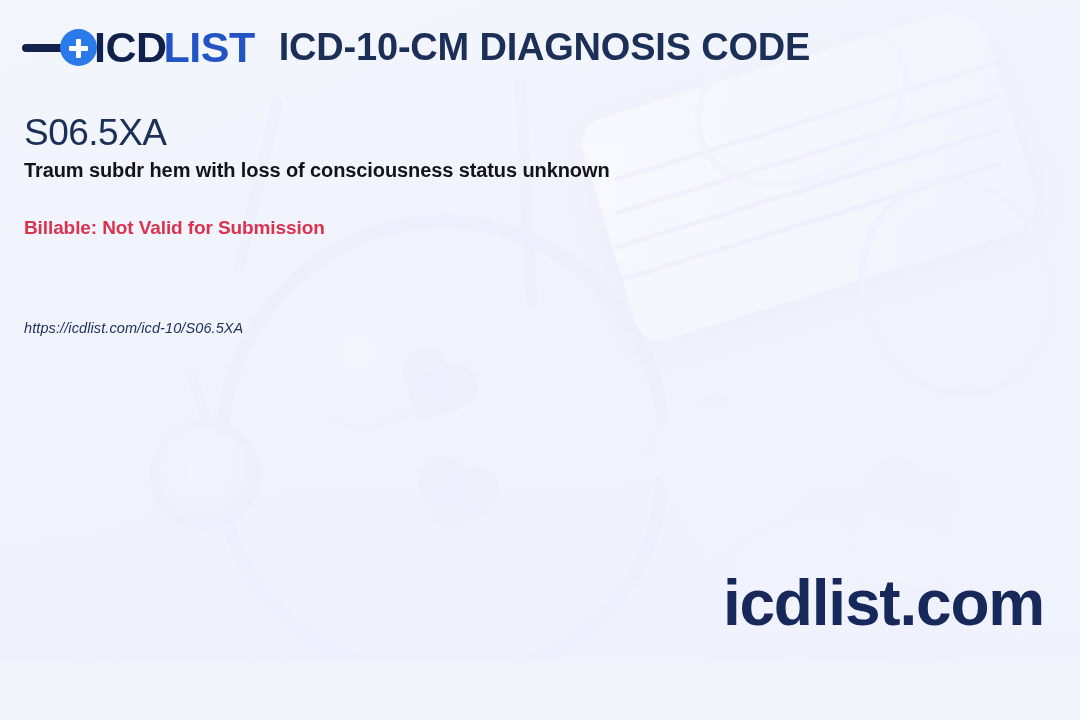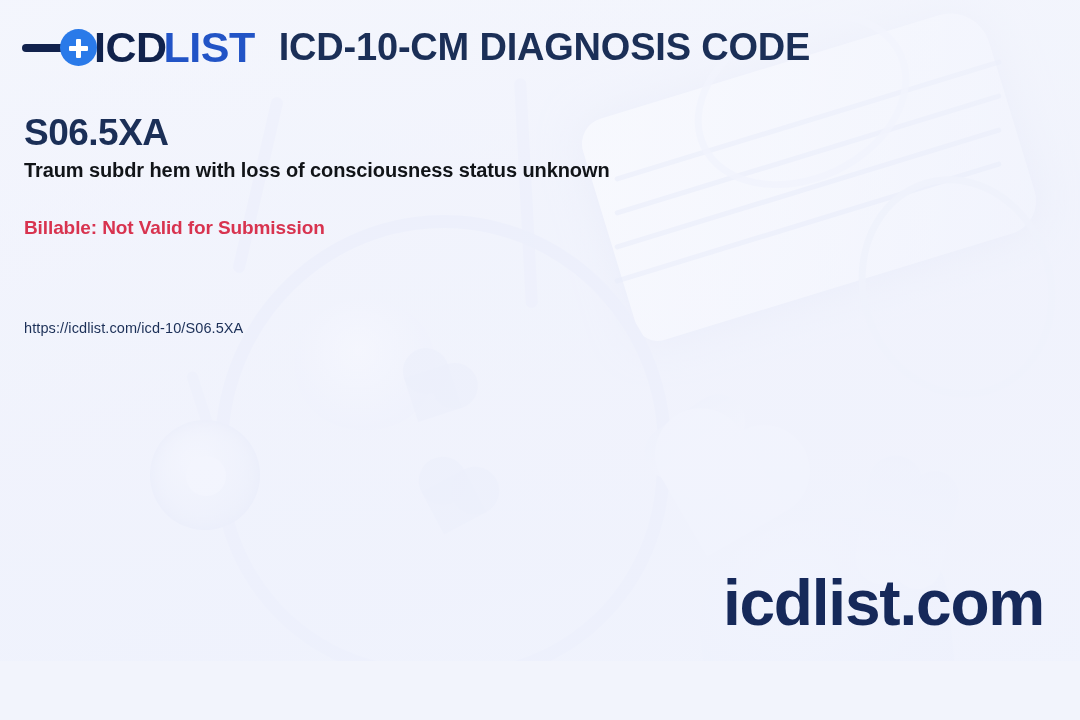--- a/index.html
+++ b/index.html
@@ -249,21 +249,21 @@
   }
 
   
   #content {
     position: absolute;
     left: 24px; top: 112px;
     z-index: 5;
   }
   #code-title {
     font-size: 37px;
-    font-weight: bold;
+    font-weight: normal;
     color: #1b2f57;
     letter-spacing: -0.5px;
     line-height: 1.12;
     margin: 0;
   }
   #code-description {
     font-size: 20px;
     font-weight: bold;
     color: #111418;
     margin: 6px 0 0 0;
@@ -278,20 +278,21 @@
     letter-spacing: -0.1px;
   }
   #code-url {
     position: absolute;
     left: 24px; top: 320px;
     font-size: 14.5px;
     font-weight: normal;
     color: #1b2f57;
     letter-spacing: 0.1px;
     z-index: 5;
+    font-style: italic;
   }
 
   
   #site-watermark {
     position: absolute;
     right: 36px; bottom: 26px;
     font-size: 64px;
     font-weight: bold;
     color: #16295a;
     letter-spacing: -1.2px;

